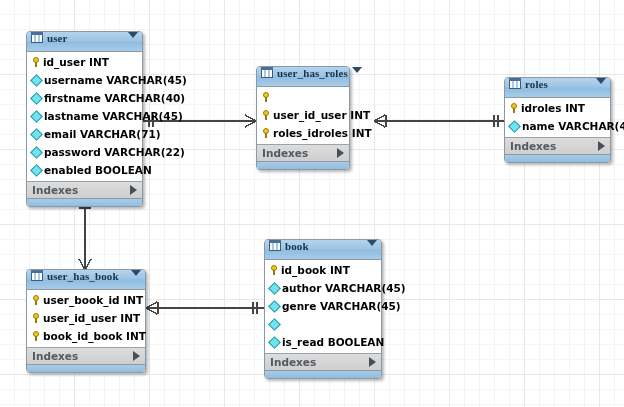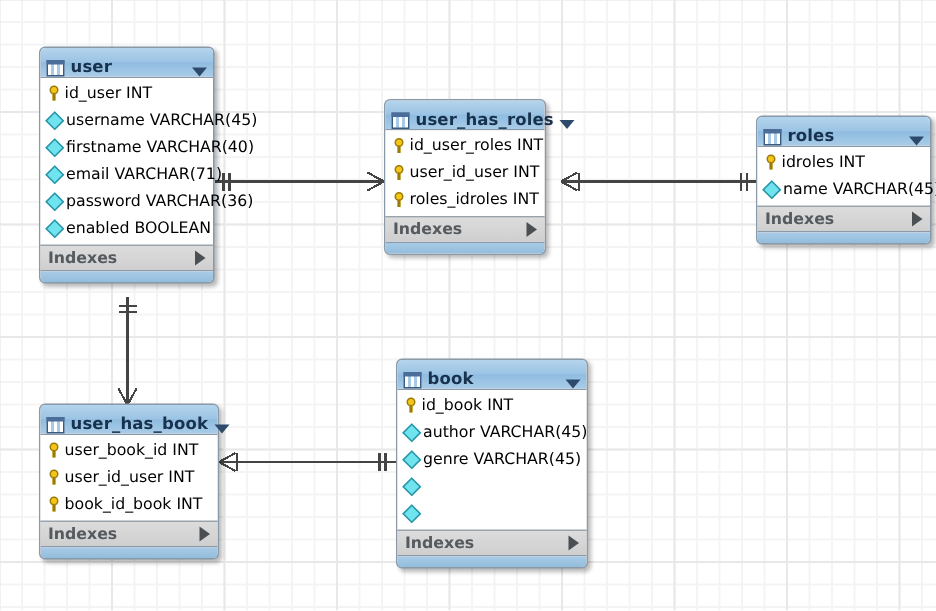--- a/index.html
+++ b/index.html
@@ -27,25 +27,26 @@
   .tbl{
     position:absolute;
     box-sizing:border-box;
     background:#ffffff;
     border:1px solid #8a99a8;
     border-radius:4px;
     box-shadow:2px 2px 3px rgba(0,0,0,0.28);
   }
   .tbl .hdr{
     height:19px;
-    display:flex;align-items:flex-end;
+    display:flex;align-items:flex-start;
     padding:0 4px 0 4px;
     background:linear-gradient(to bottom,#b4d4ec 0%,#9cc4e4 48%,#8fbce0 52%,#a8cce8 100%);
     border-bottom:1px solid #8a99a8;
     border-radius:3px 3px 0 0;
+    font-family:Liberation Serif, serif;
   }
   .tbl-ico{
     width:12px;height:11px;flex:0 0 auto;margin-right:4px;
     box-sizing:border-box;
     border:1px solid #3b5a80;
     background:
       linear-gradient(to right,#ffffff 0 2px,#a9c9e8 2px 4px,#ffffff 4px 6px,#a9c9e8 6px 8px,#ffffff 8px 10px);
     background-color:#dce9f6;
     position:relative;
   }
@@ -60,21 +61,21 @@
   }
   .caret{
     width:0;height:0;flex:0 0 auto;
     border-left:5px solid transparent;border-right:5px solid transparent;
     border-top:6px solid #2d4a6b;
     margin-left:4px;
   }
   .cols{background:#ffffff;padding:1px 0 2px 0;}
   .col{
     height:18px;display:flex;align-items:center;
-    padding-left:5px;font-size:10.5px;color:#000000;white-space:nowrap;
+    padding-left:5px;font-size:10.5px;color:#000000;white-space:nowrap;font-weight:bold;
   }
   .ic{flex:0 0 auto;margin-right:3px;display:inline-block;}
   
   .ic.key{
     width:8px;height:10px;position:relative;
   }
   .ic.key:before{
     content:"";position:absolute;left:1px;top:0;width:6px;height:6px;
     border-radius:50%;background:#f5c518;border:1px solid #9a7a09;
     box-sizing:border-box;
@@ -180,66 +181,69 @@
       <div class="col">
           <span class="ic dia"></span>
           <span>username VARCHAR(45)</span>
         </div>
       <div class="col">
           <span class="ic dia"></span>
           <span>firstname VARCHAR(40)</span>
         </div>
       <div class="col">
           <span class="ic dia"></span>
+          <span>lastname VARCHAR(45)</span>
+        </div>
+      <div class="col">
+          <span class="ic dia"></span>
           <span>email VARCHAR(71)</span>
         </div>
       <div class="col">
           <span class="ic dia"></span>
-          <span>password VARCHAR(36)</span>
+          <span>password VARCHAR(22)</span>
         </div>
       <div class="col">
           <span class="ic dia"></span>
           <span>enabled BOOLEAN</span>
         </div>
     </div>
     <div class="idx">
       <span class="lbl">Indexes</span>
       <span class="arrow"></span>
     </div>
     <div class="foot"></div>
   </div>
 
-  <div class="tbl" style="left:256px;top:66px;width:108px;">
+  <div class="tbl" style="left:256px;top:66px;width:94px;">
     <div class="hdr">
       <span class="tbl-ico"></span>
       <span class="title">user_has_roles</span>
       <span class="caret"></span>
     </div>
     <div class="cols">
       <div class="col">
           <span class="ic key"></span>
-          <span>id_user_roles INT</span>
         </div>
       <div class="col">
           <span class="ic key"></span>
           <span>user_id_user INT</span>
         </div>
       <div class="col">
           <span class="ic key"></span>
           <span>roles_idroles INT</span>
         </div>
     </div>
     <div class="idx">
       <span class="lbl">Indexes</span>
       <span class="arrow"></span>
     </div>
     <div class="foot"></div>
   </div>
 
-  <div class="tbl" style="left:504px;top:77px;width:117px;">
+  <div class="tbl" style="left:504px;top:77px;width:107px;">
     <div class="hdr">
       <span class="tbl-ico"></span>
       <span class="title">roles</span>
       <span class="caret"></span>
     </div>
     <div class="cols">
       <div class="col">
           <span class="ic key"></span>
           <span>idroles INT</span>
         </div>
@@ -275,21 +279,21 @@
           <span>book_id_book INT</span>
         </div>
     </div>
     <div class="idx">
       <span class="lbl">Indexes</span>
       <span class="arrow"></span>
     </div>
     <div class="foot"></div>
   </div>
 
-  <div class="tbl" style="left:264px;top:239px;width:128px;">
+  <div class="tbl" style="left:264px;top:239px;width:118px;">
     <div class="hdr">
       <span class="tbl-ico"></span>
       <span class="title">book</span>
       <span class="caret"></span>
     </div>
     <div class="cols">
       <div class="col">
           <span class="ic key"></span>
           <span>id_book INT</span>
         </div>
@@ -299,20 +303,21 @@
         </div>
       <div class="col">
           <span class="ic dia"></span>
           <span>genre VARCHAR(45)</span>
         </div>
       <div class="col">
           <span class="ic dia"></span>
         </div>
       <div class="col">
           <span class="ic dia"></span>
+          <span>is_read BOOLEAN</span>
         </div>
     </div>
     <div class="idx">
       <span class="lbl">Indexes</span>
       <span class="arrow"></span>
     </div>
     <div class="foot"></div>
   </div>
 
 </div>

